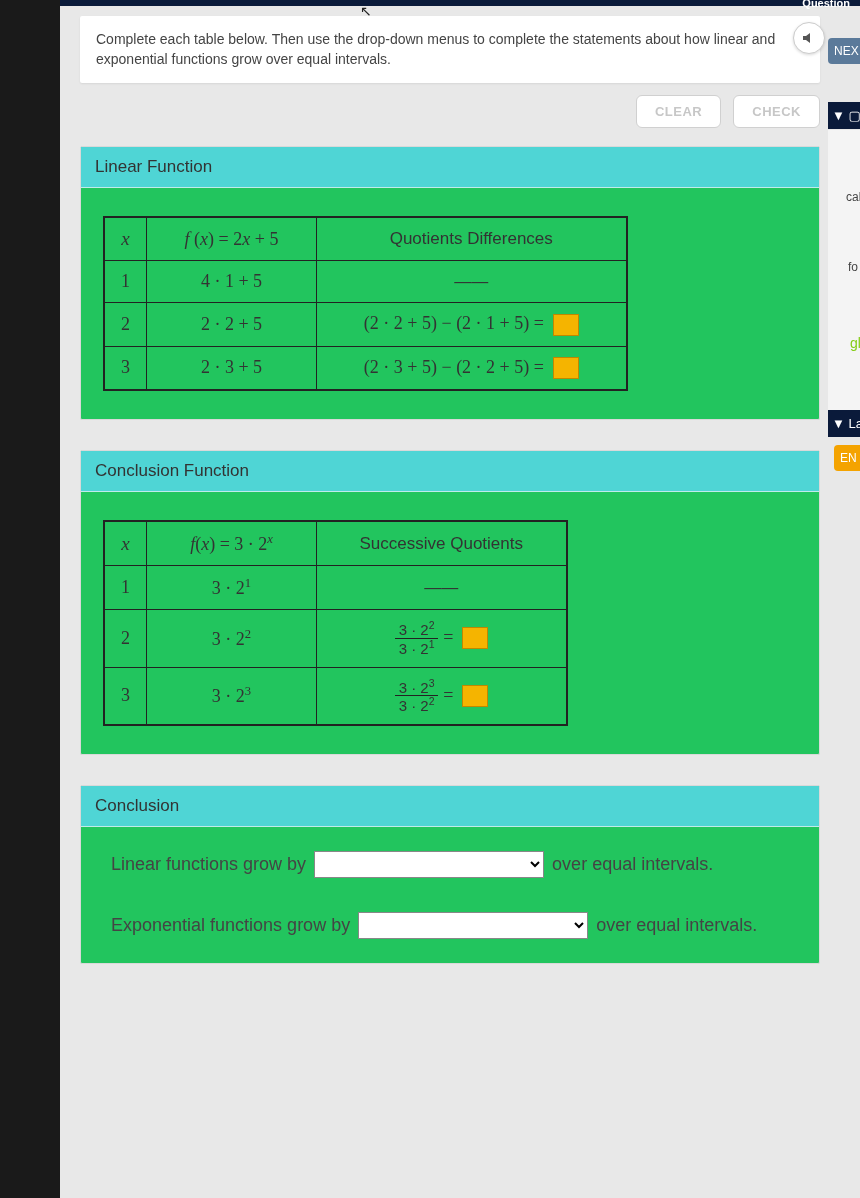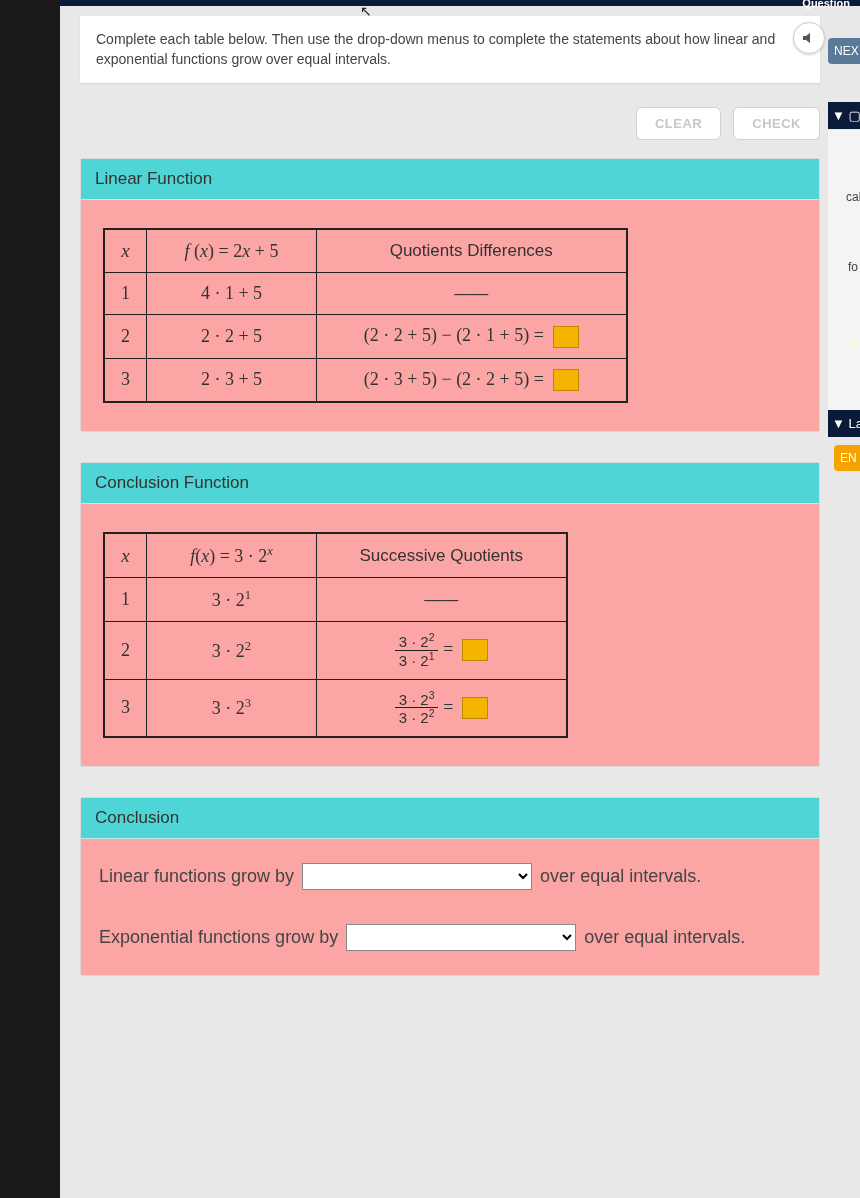--- a/index.html
+++ b/index.html
@@ -52,34 +52,34 @@
     border: 1px solid #ccc;
     display:flex;
     align-items:center;
     justify-content:center;
     box-shadow: 0 1px 3px rgba(0,0,0,.15);
   }
   .btn-row {
     display:flex;
     justify-content:flex-end;
     gap:12px;
-    padding: 24px 40px 18px 20px;
+    padding: 12px 40px 18px 20px;
   }
   .pill-btn {
     background:#fff;
     border:1px solid #d0d0d0;
     color:#c7c7c7;
     font-weight:700;
     font-size:13px;
     padding:8px 18px;
     border-radius:6px;
     letter-spacing:.5px;
   }
   .card {
-    background:#fca5a5;
+    background:#22c55e;
     margin: 0 40px 30px 20px;
     border:1px solid #d9d9d9;
     border-radius:2px;
   }
   .card-header {
     background:#4fd5d5;
     color:#333;
     font-size:17px;
     padding:10px 14px;
     border-bottom:1px solid #c0ebeb;
@@ -282,37 +282,37 @@
             <span class="ansbox"></span>
           </td>
         </tr>
       </tbody>
         </table>
     </div>
   </div>
 
   <div class="card">
     <div class="card-header">Conclusion</div>
-    <div class="card-body" style="padding:16px 18px;">
+    <div class="card-body" style="padding:16px 18px;margin-left:12px;">
       <div class="concl-line">
         <span>Linear functions grow by</span>
         <select class="dropdown"><option></option></select>
         <span>over equal intervals.</span>
       </div>
       <div class="concl-line" style="margin-top:18px;">
         <span>Exponential functions grow by</span>
         <select class="dropdown"><option></option></select>
         <span>over equal intervals.</span>
       </div>
     </div>
   </div>
 </div>
 
 <div class="side">
   <div class="side-btn" style="top:38px; background:#5b7a9a;">NEX</div>
   <div class="side-frag" style="top:102px;">▼ ▢Re</div>
   <div style="position:absolute;left:0;top:130px;width:32px;height:280px;background:#f4f4f4;"></div>
   <div style="position:absolute;left:18px;top:190px;color:#444;font-size:12px;">cal</div>
   <div style="position:absolute;left:20px;top:260px;color:#444;font-size:12px;">fo</div>
-  <div style="position:absolute;left:22px;top:335px;color:#fef9c3;font-size:11px;">gl</div>
+  <div style="position:absolute;left:22px;top:335px;color:#84cc16;font-size:14px;">gl</div>
   <div class="side-frag" style="top:410px;">▼ Lang</div>
   <div class="side-orange" style="top:445px;">EN</div>
 </div>
 
 </body></html>

